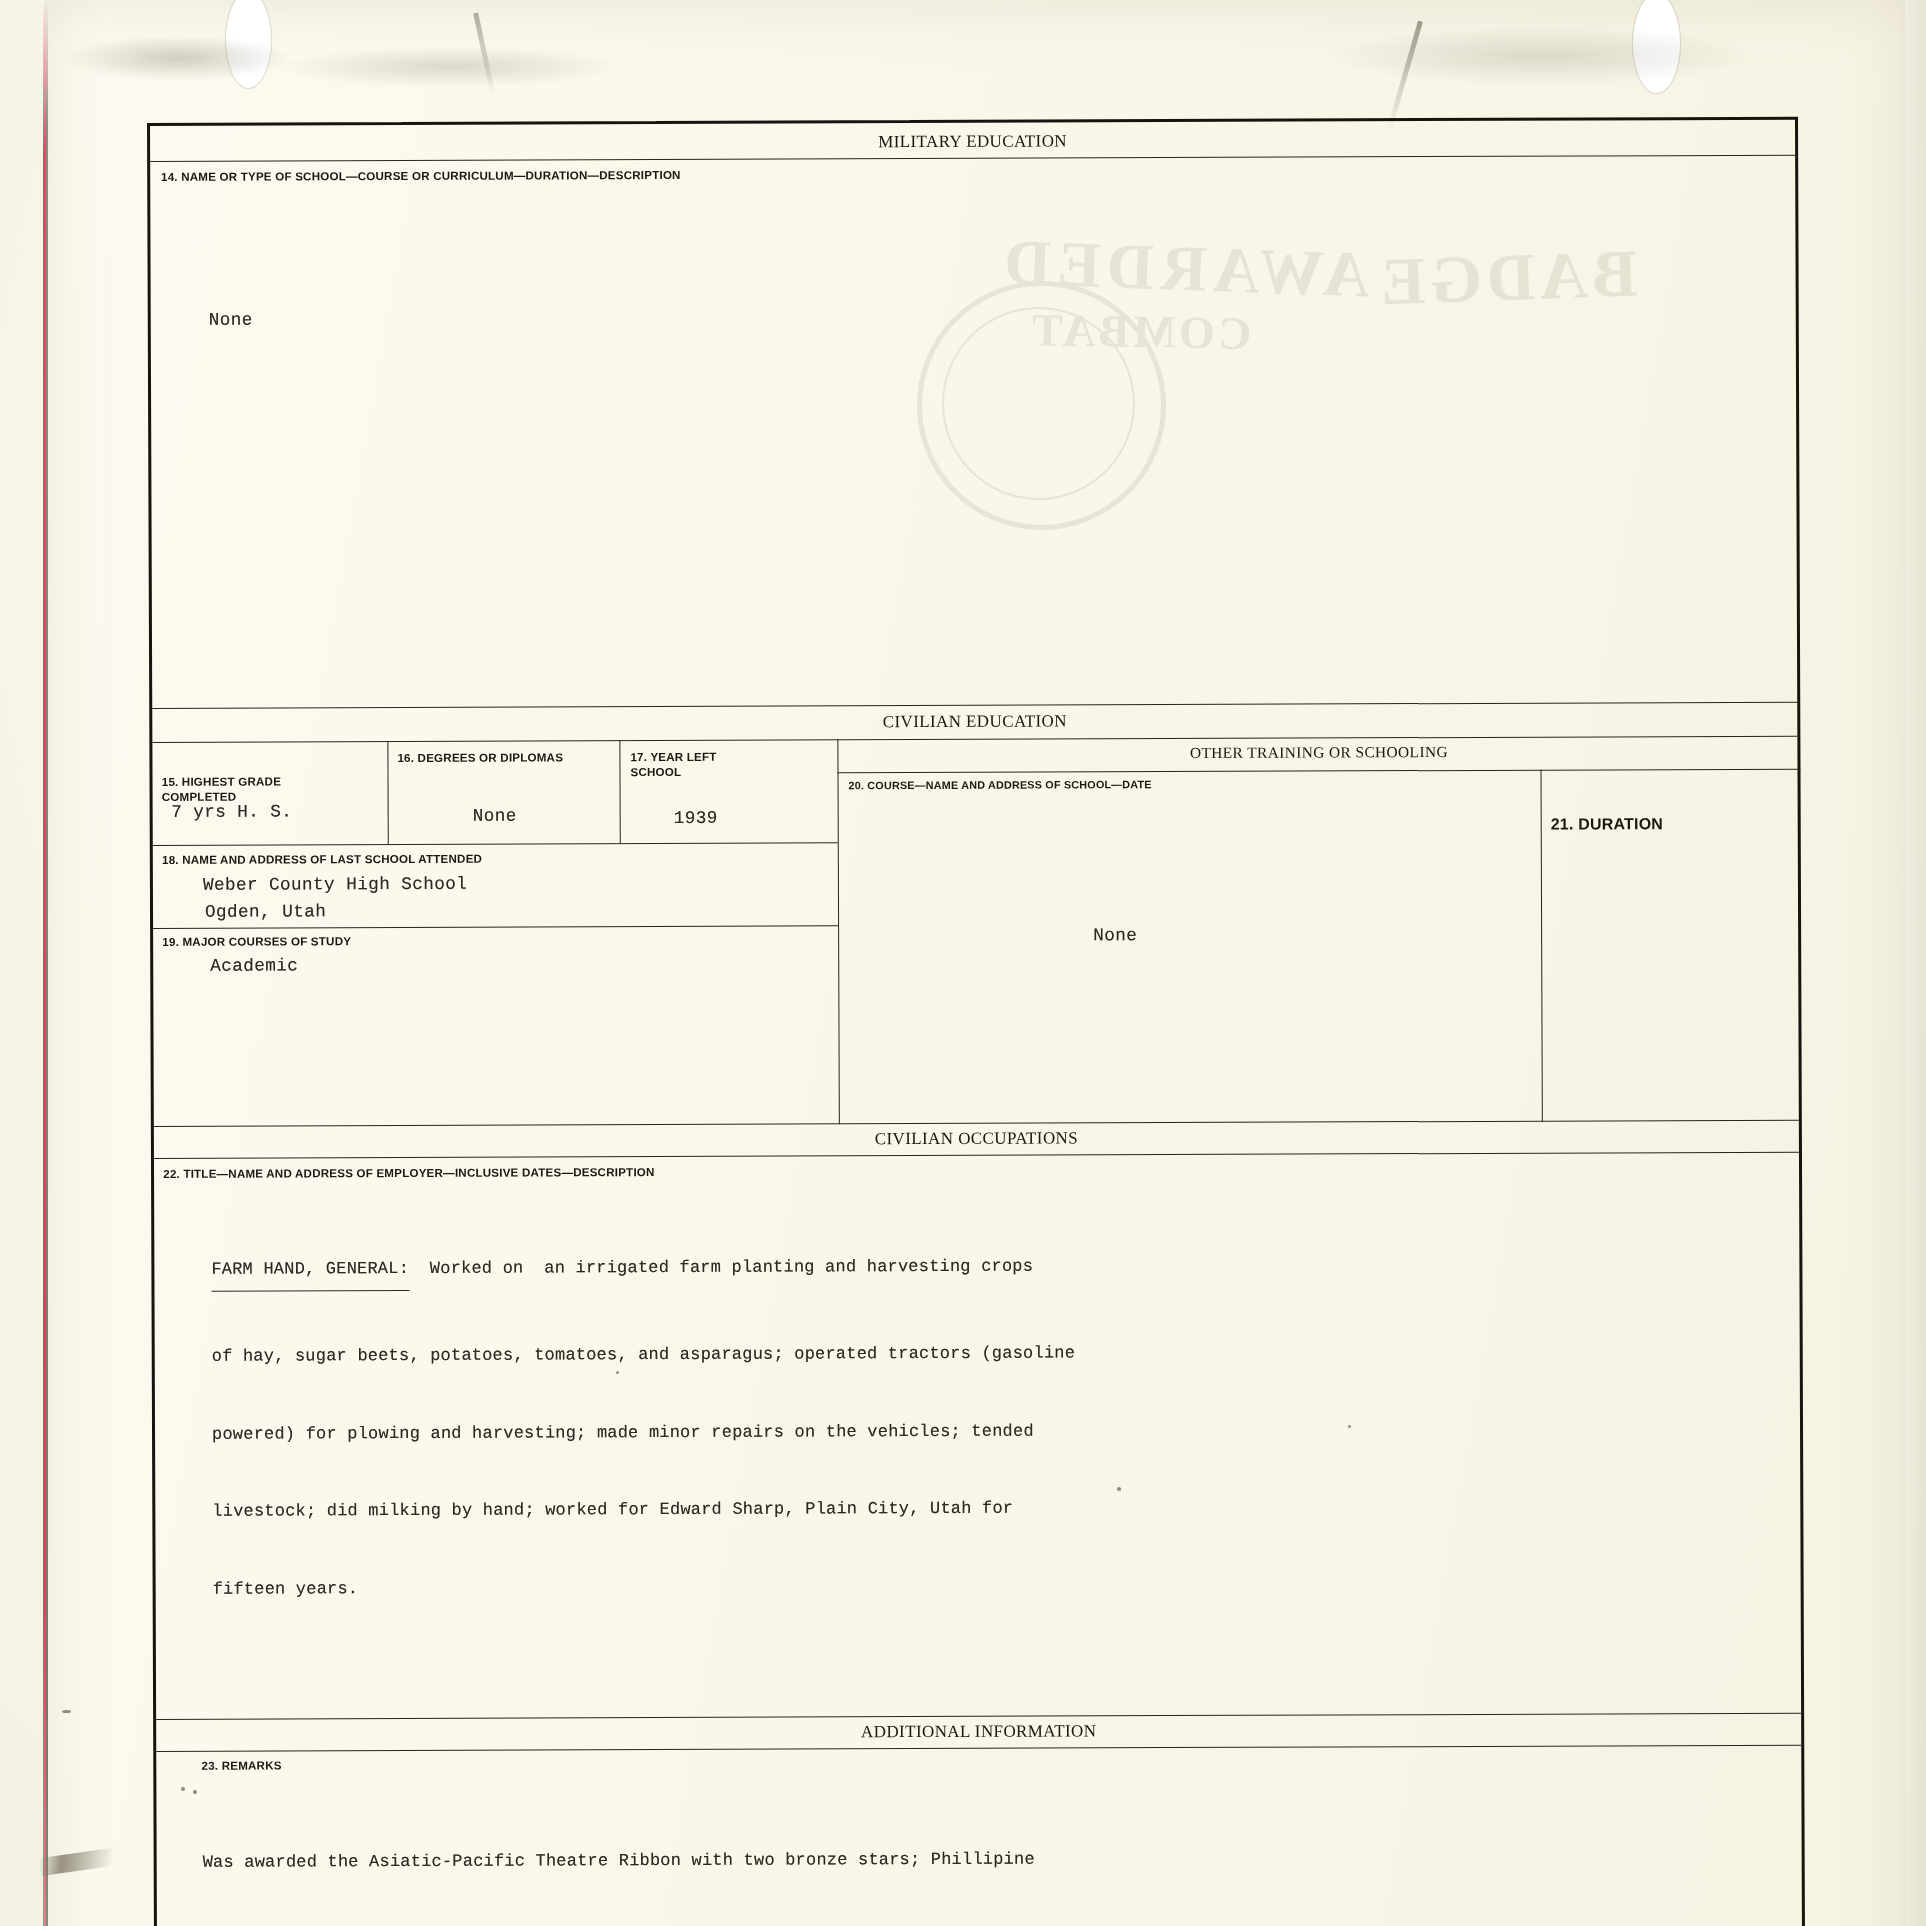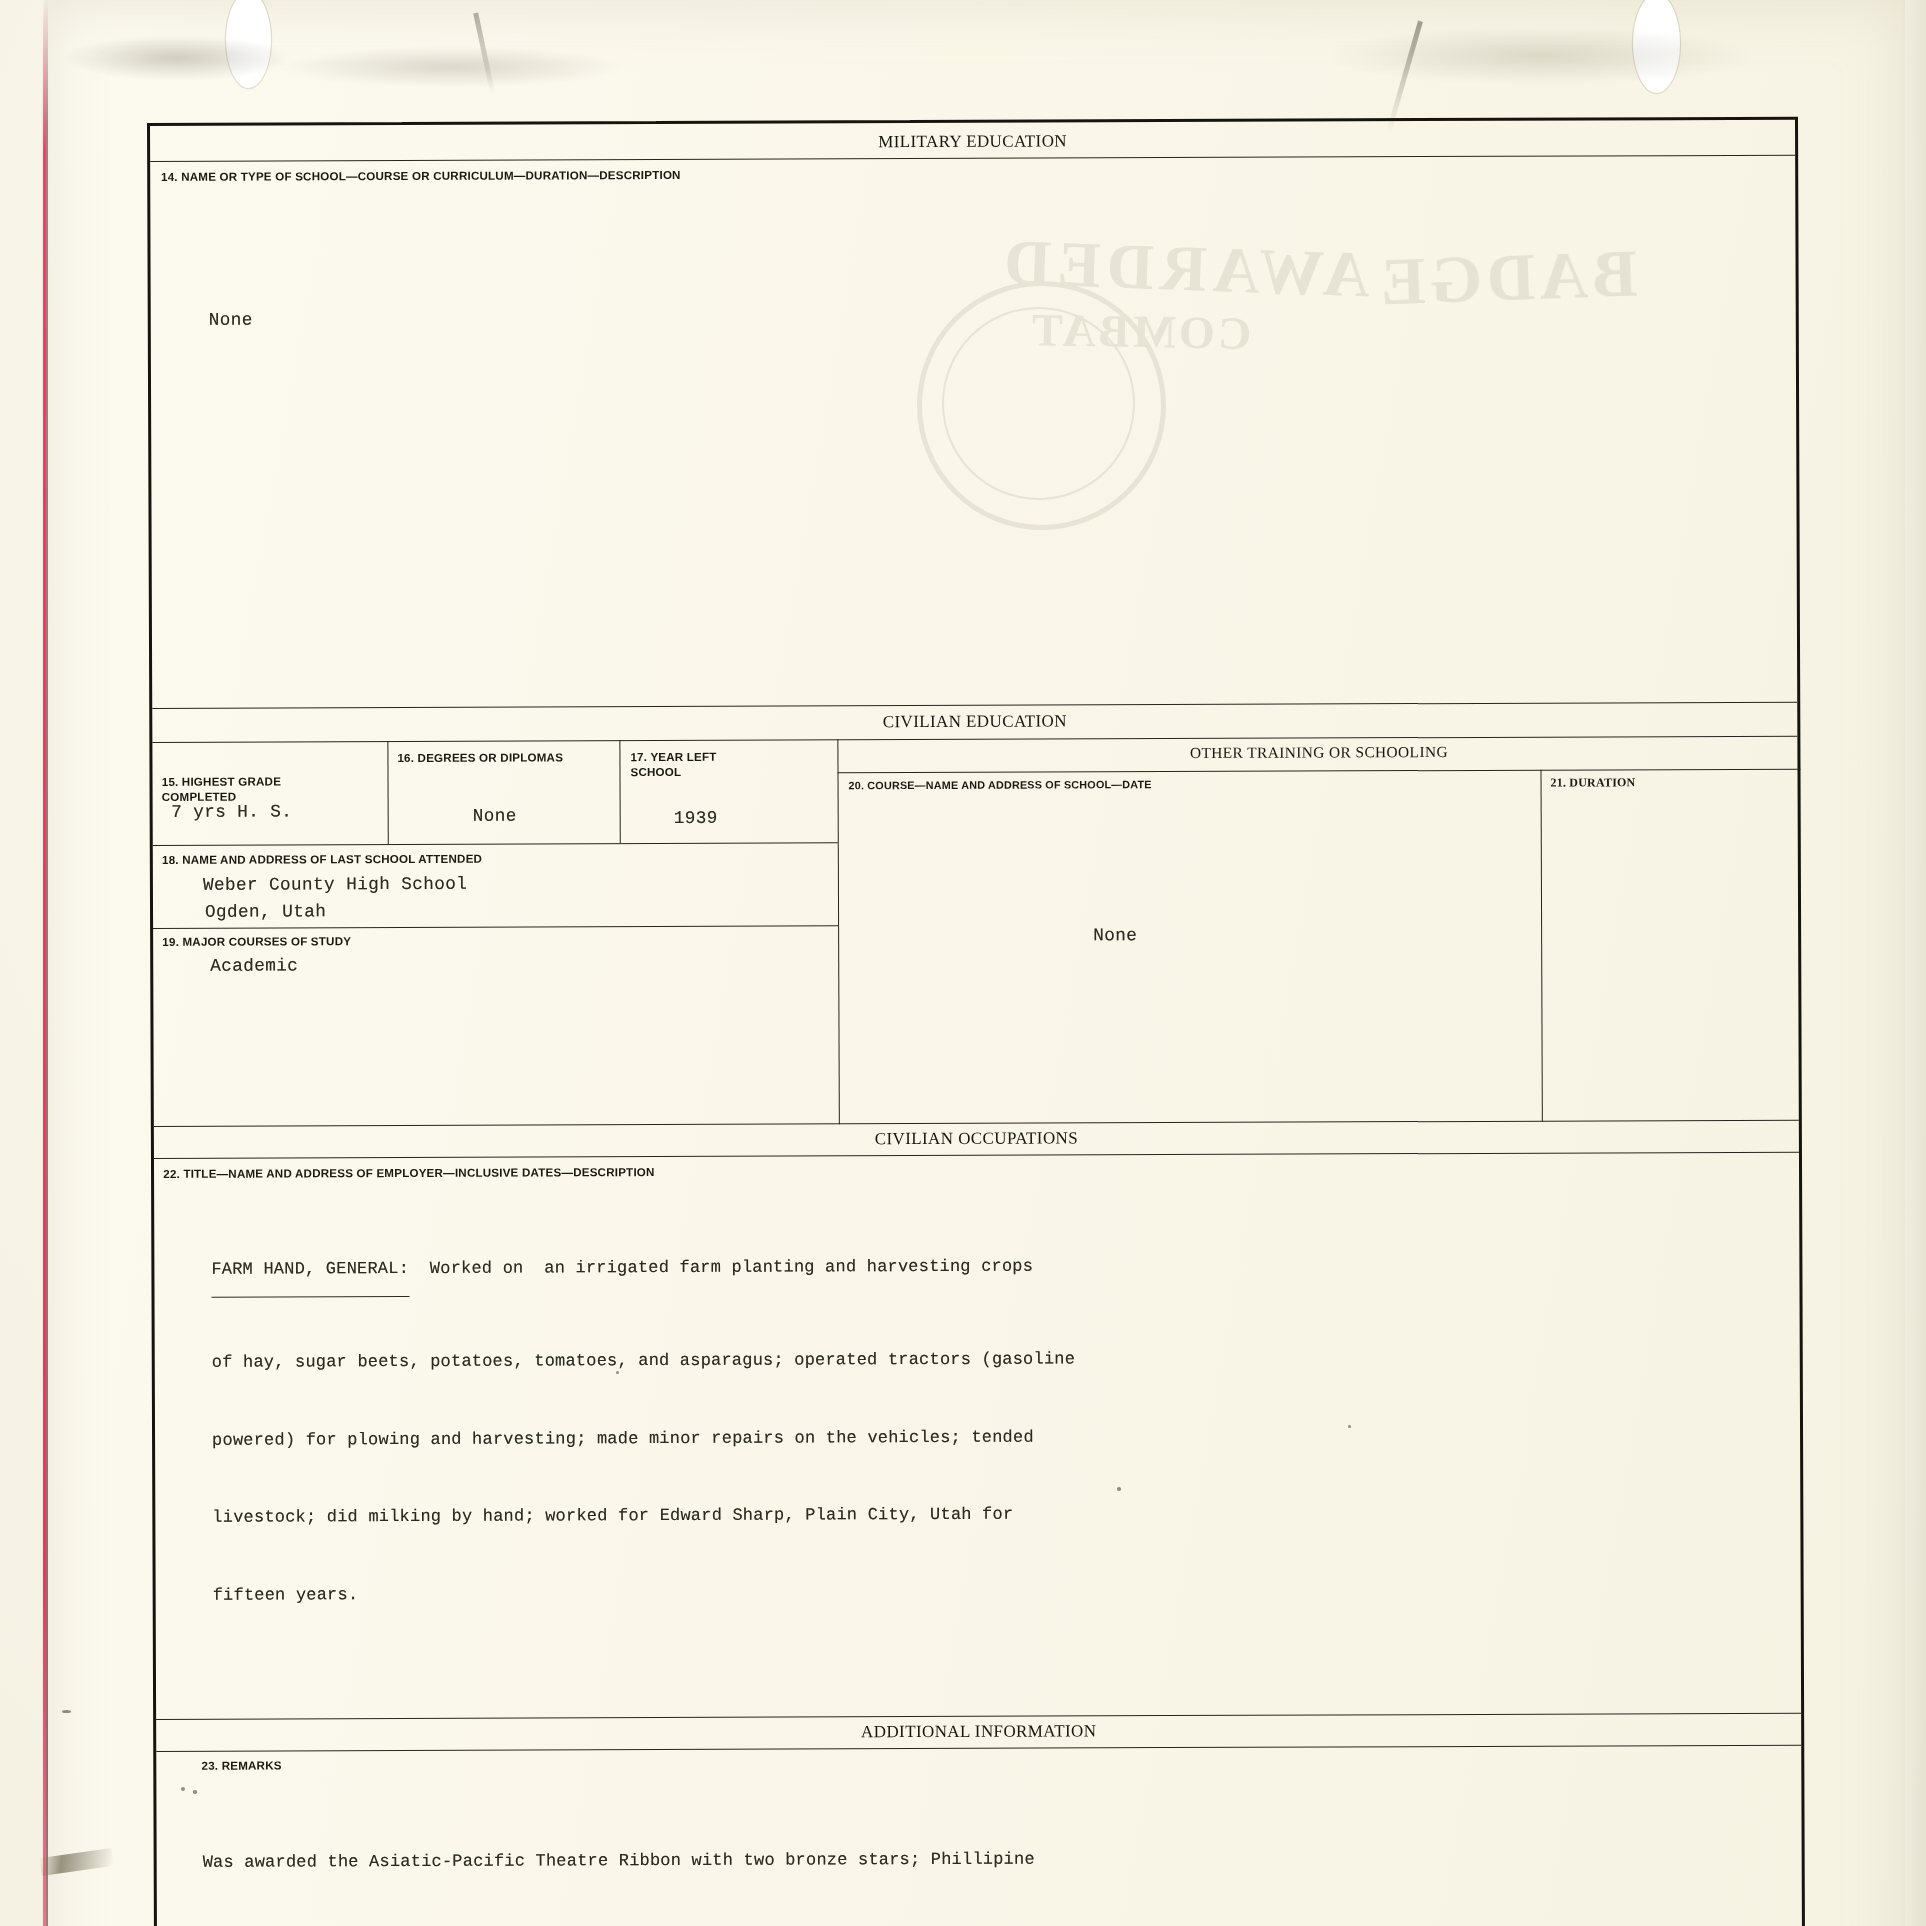--- a/index.html
+++ b/index.html
@@ -195,21 +195,21 @@
       SCHOOL</div>
 
   <div class="tw big" style="left:18.5px;top:673px;">7 yrs H. S.</div>
   <div class="tw big" style="left:320px;top:678px;">None</div>
   <div class="tw big" style="left:521px;top:681px;">1939</div>
 
   <div class="band" style="left:685px;width:963px;top:622px;font-size:15.4px;">OTHER TRAINING OR SCHOOLING</div>
   <div class="hr" style="left:685px;width:963px;top:649px;" class2=""></div>
   <div class="lbl" style="left:696px;top:655px;font-size:10.8px;">20. COURSE—NAME AND ADDRESS OF SCHOOL—DATE</div>
   <div class="vr" style="left:1388px;top:649px;height:352px;"></div>
-  <div class="lbl" style="left:1398px;top:655px;font-size:12px;font-family:Liberation Serif, serif;">21. DURATION</div>
+  <div class="lbl" style="left:1398px;top:693px;font-size:16px;">21. DURATION</div>
   <div class="tw" style="left:1402px;top:690px;"></div>
 
   <div class="tw big" style="left:940px;top:800px;">None</div>
 
   <div class="hr thin" style="left:0;width:685px;top:719px;"></div>
   <div class="lbl" style="left:9.2px;top:726px;">18. NAME AND ADDRESS OF LAST SCHOOL ATTENDED</div>
   <div class="tw big" style="left:50px;top:746px;">Weber County High School</div>
   <div class="tw big" style="left:52px;top:773px;">Ogden, Utah</div>
 
   <div class="hr thin" style="left:0;width:685px;top:802px;"></div>
@@ -217,21 +217,21 @@
   <div class="tw big" style="left:57px;top:827px;">Academic</div>
 
   <div class="hr" style="top:1000px;"></div>
   <div class="band" style="top:1006px;">CIVILIAN OCCUPATIONS</div>
   <div class="hr" style="top:1032px;"></div>
 
   <div class="lbl" style="left:9.2px;top:1040px;">22. TITLE—NAME AND ADDRESS OF EMPLOYER—INCLUSIVE DATES—DESCRIPTION</div>
 
   <div class="tw body" style="left:57px;top:1079px;">
     <div style="display:flex;">
-      <span style="border-bottom:1.5px solid #2b2a22;padding-bottom:15px;">FARM HAND, GENERAL:</span><span>  Worked on  an irrigated farm planting and harvesting crops</span>
+      <span style="border-bottom:1.5px solid #2b2a22;padding-bottom:9px;">FARM HAND, GENERAL:</span><span>  Worked on  an irrigated farm planting and harvesting crops</span>
     </div>
     <div>of hay, sugar beets, potatoes, tomatoes, and asparagus; operated tractors (gasoline</div>
     <div>powered) for plowing and harvesting; made minor repairs on the vehicles; tended</div>
     <div>livestock; did milking by hand; worked for Edward Sharp, Plain City, Utah for</div>
     <div>fifteen years.</div>
   </div>
 
   <div class="hr" style="top:1593px;"></div>
   <div class="band" style="top:1599px;">ADDITIONAL INFORMATION</div>
   <div class="hr" style="top:1625px;"></div>

